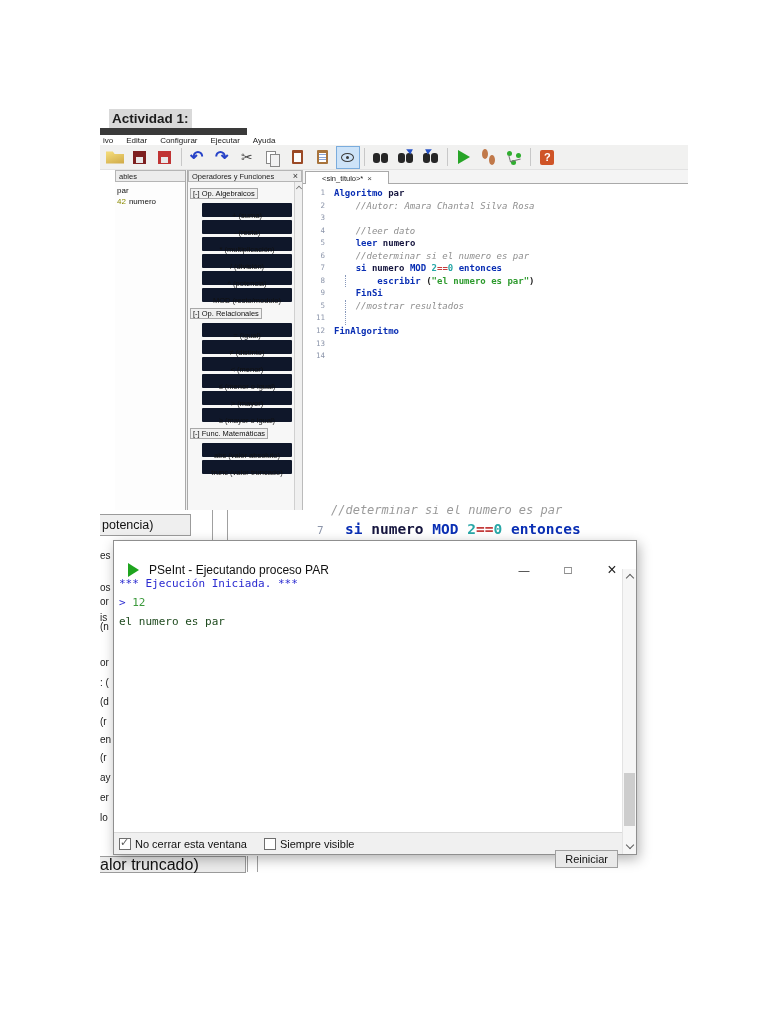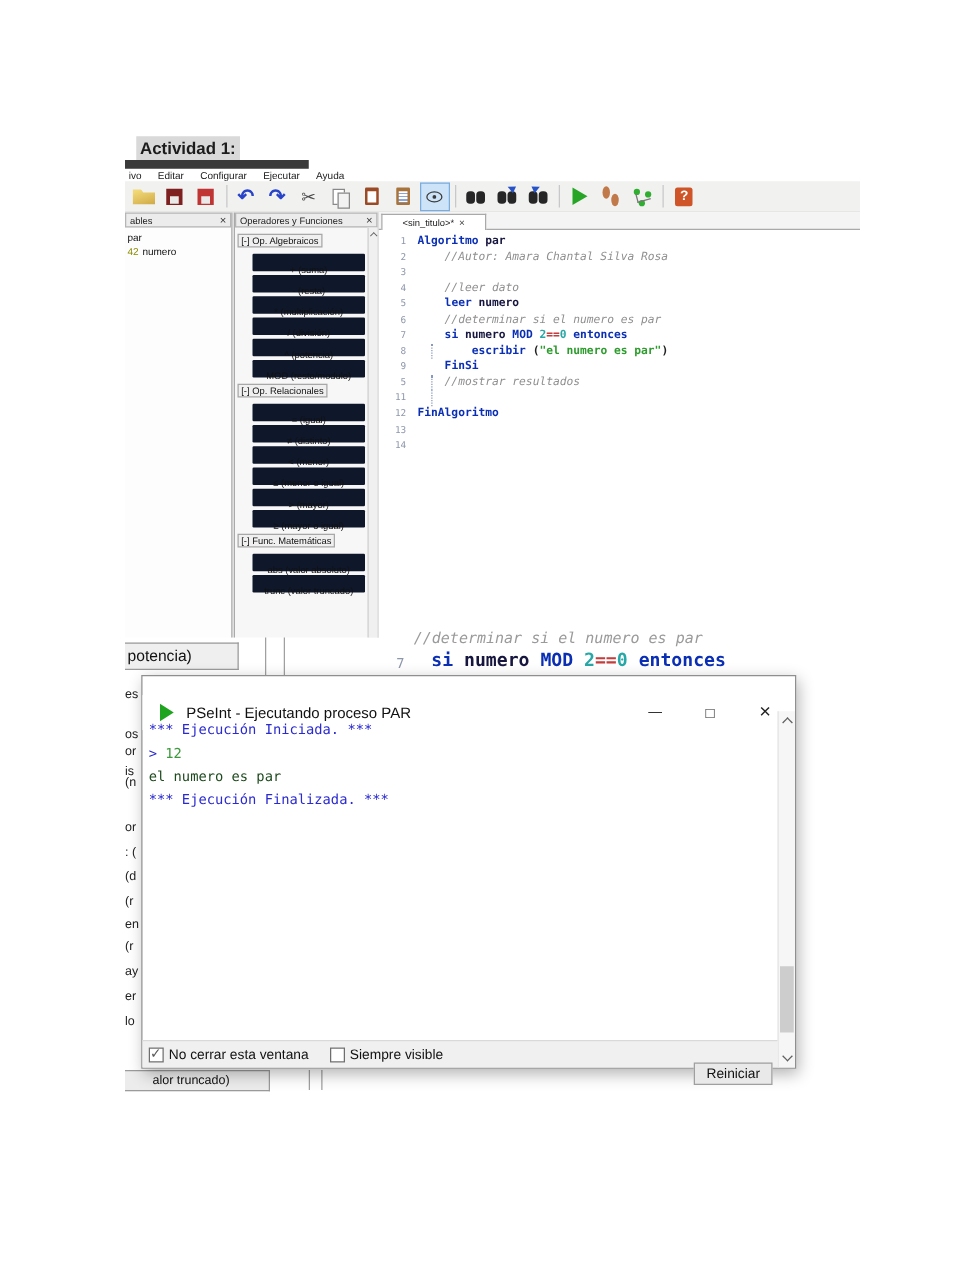--- a/index.html
+++ b/index.html
@@ -56,21 +56,21 @@
   .ic-flowchart-icon::before{content:"";position:absolute;left:2px;top:2px;width:5px;height:5px;background:#2fae2f;border-radius:50%;
       box-shadow:9px 2px 0 #2fae2f,4px 9px 0 #2fae2f;}
   .ic-help-icon{width:14px !important;height:15px !important;background:#cf5427;border-radius:2px;margin:0 2px;}
   .ic-help-icon::before{content:"?";position:absolute;left:4px;top:1px;font-size:11px;font-weight:bold;color:#fff;}
 
   
   .mainrow{position:absolute;left:0;top:42px;width:588px;height:340px;}
   .panel-hd{height:12px;background:#ececec;border:1px solid #b5b5b5;display:flex;align-items:center;
             justify-content:space-between;font-size:7.5px;padding:0 3px;color:#222;box-sizing:border-box;}
   .panel-x{font-size:9px;color:#333;line-height:1;}
-  .varpanel{position:absolute;left:0;top:0;width:85px;height:340px;background:#fdfdfd;}
+  .varpanel{position:absolute;left:15px;top:0;width:85px;height:340px;background:#fdfdfd;}
   .var-body{padding:3px 0 0 2px;font-size:8px;color:#111;}
   .var-row{height:11px;display:flex;gap:3px;align-items:center;}
   .var-val{color:#8a8a00;}
   .vsplit{position:absolute;left:85px;top:0;width:3px;height:340px;border-left:1px solid #aaa;border-right:1px solid #aaa;background:#f0f0f0;box-sizing:border-box;}
   .oppanel{position:absolute;left:88px;top:0;width:115px;height:340px;background:#f7f7f7;border-right:1px solid #bbb;box-sizing:border-box;}
   .op-body{position:absolute;left:0;top:12px;right:8px;bottom:0;overflow:hidden;}
   .op-group{margin:4px 0 0 2px;font-size:7.5px;color:#111;background:#f0f0f0;border:1px solid #a8a8a8;
             display:inline-block;padding:0 2px;line-height:9px;}
   .op-btn{width:90px;height:11px;line-height:11px;margin:3px 2px 0 auto;background:#ececec;border:7px solid #0f172a;
           font-size:7.5px;text-align:center;color:#111;border-radius:1px;box-sizing:border-box;}
@@ -102,22 +102,22 @@
                 font-size:12px;font-style:italic;color:#9a9a9a;}
   .frag-comment span{position:relative;top:-2px;white-space:pre;}
   .frag-l7num{left:317px;top:524px;font-family:"DejaVu Sans Mono",monospace;font-size:11px;color:#8d96ab;}
   .frag-l7{left:345px;top:521px;width:242px;height:19px;overflow:hidden;font-family:"DejaVu Sans Mono",monospace;
            font-size:14.5px;font-weight:bold;white-space:pre;}
   .bgv{position:absolute;width:0;border-left:1px solid #a0a0a0;}
   .bgv.v1{left:212px;top:510px;height:30px;} .bgv.v2{left:227px;top:510px;height:30px;}
   .bgv.v3{left:247px;top:856px;height:16px;} .bgv.v4{left:257px;top:856px;height:16px;}
   .leftstrip{position:absolute;left:100px;top:540px;width:13px;height:315px;overflow:hidden;font-size:10px;color:#222;}
   .bg-frag{position:absolute;left:0;white-space:nowrap;}
-  .frag-trunc{left:100px;top:856px;width:116px;height:17px;background:#ececec;border:1px solid #9b9b9b;border-left:none;
-              font-size:10px;color:#111;line-height:15px;padding-left:22px;}
+  .frag-trunc{left:100px;top:856px;width:146px;height:17px;background:#ececec;border:1px solid #9b9b9b;border-left:none;
+              font-size:16px;color:#111;line-height:15px;}
 
   
   .console{position:absolute;left:113px;top:540px;width:524px;height:315px;background:#fff;border:1px solid #8f8f8f;
            box-shadow:2px 4px 12px rgba(0,0,0,0.30);box-sizing:border-box;}
   .c-titlebar{position:absolute;left:0;top:15px;right:0;height:28px;background:#fff;display:flex;align-items:center;}
   .c-play{width:0;height:0;border-left:11px solid #1fa41f;border-top:7px solid transparent;border-bottom:7px solid transparent;
           margin-left:14px;flex:0 0 auto;}
   .c-title{margin-left:10px;font-size:12px;color:#111;}
   .c-ctrls{position:absolute;right:2px;top:0;height:28px;display:flex;align-items:center;}
   .c-min,.c-max,.c-close{width:44px;text-align:center;color:#222;}
@@ -357,21 +357,20 @@
       <span class="c-ctrls" data-name="window-controls">
         <span class="c-min" data-name="minimize-button">—</span>
         <span class="c-max" data-name="maximize-button">□</span>
         <span class="c-close" data-name="close-button">×</span>
       </span>
     </div>
     <div class="c-out" data-name="console-output">
         <div class="cons-line" data-name="console-line"><span class="sg-stat" data-name="code-segment">*** Ejecución Iniciada. ***</span></div>
         <div class="cons-line" data-name="console-line"><span class="sg-stat" data-name="code-segment">&gt; </span><span class="sg-inp" data-name="code-segment">12</span></div>
         <div class="cons-line" data-name="console-line"><span class="sg-out" data-name="code-segment">el numero es par</span></div>
-        <div class="cons-line" data-name="console-line"><span class="sg-stat" data-name="code-segment">*** Ejecución Finalizada. ***</span></div>
       </div>
     <div class="c-scroll" data-name="console-scrollbar">
       <span class="chev up" data-name="scroll-up-icon"></span>
       <span class="c-thumb" data-name="scrollbar-thumb"></span>
       <span class="chev down" data-name="scroll-down-icon"></span>
     </div>
     <div class="c-bottom" data-name="console-bottom-bar">
       <span class="cb first checked" data-name="no-close-checkbox">
         <span class="mark" data-name="check-icon">✓</span>
       </span>

